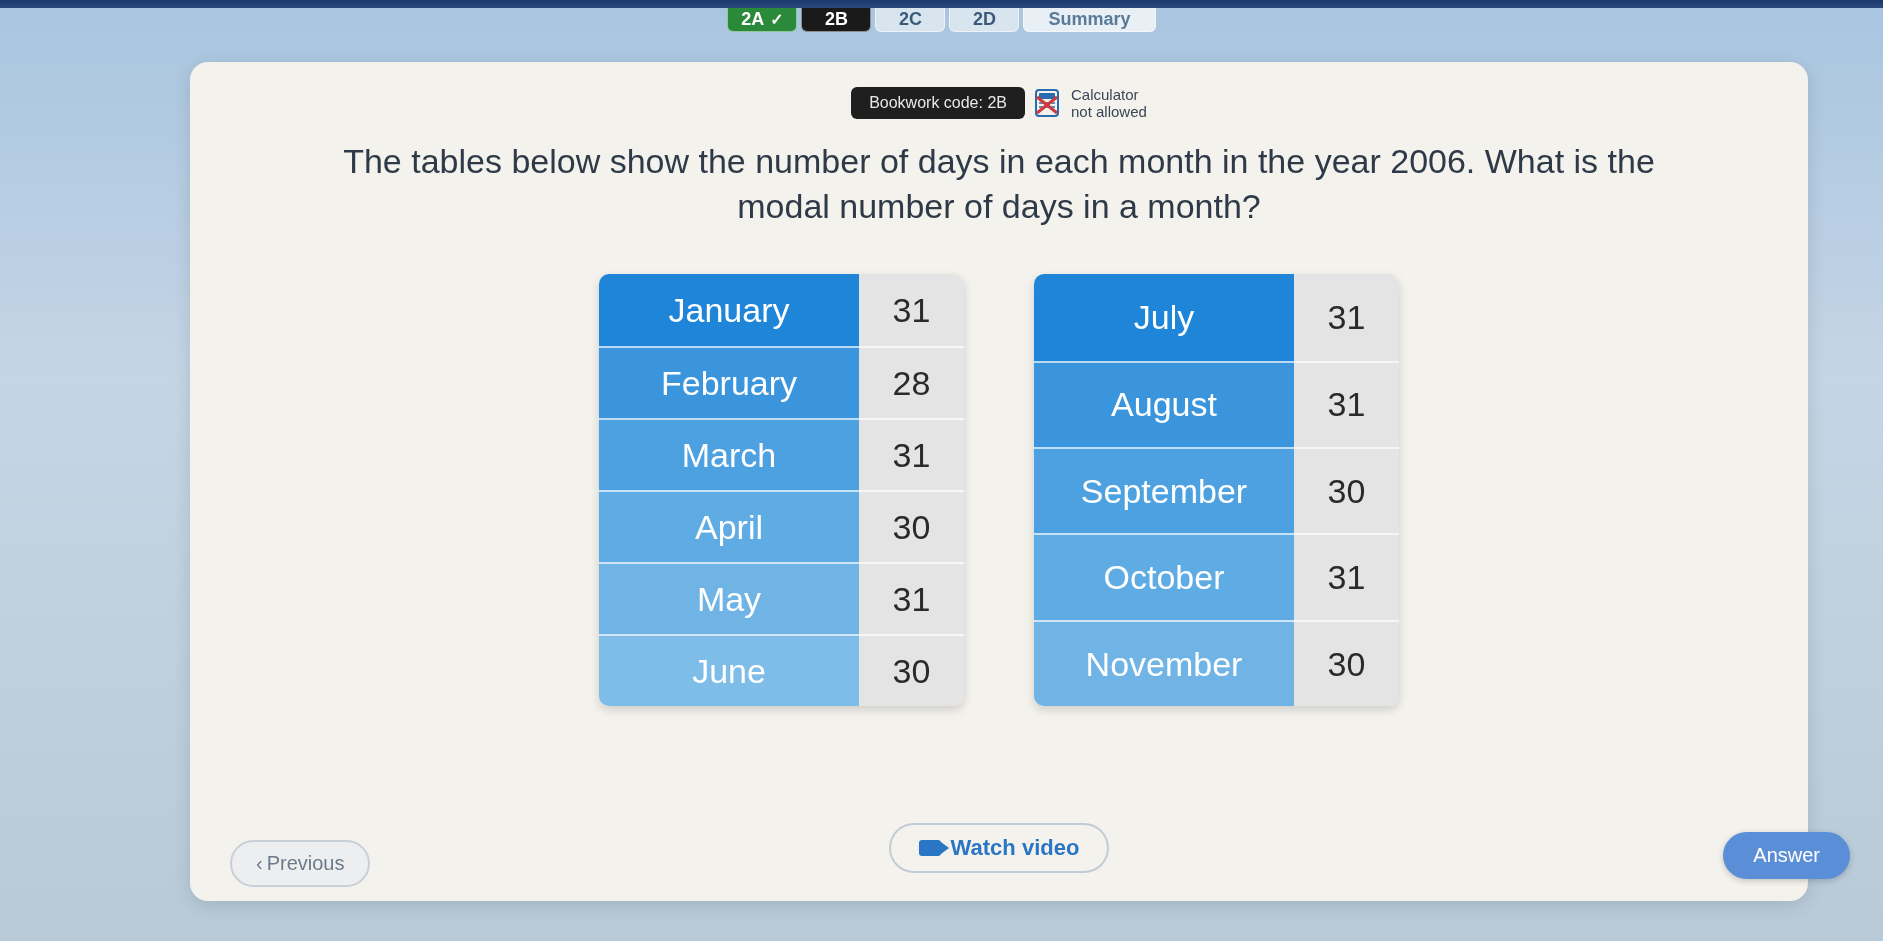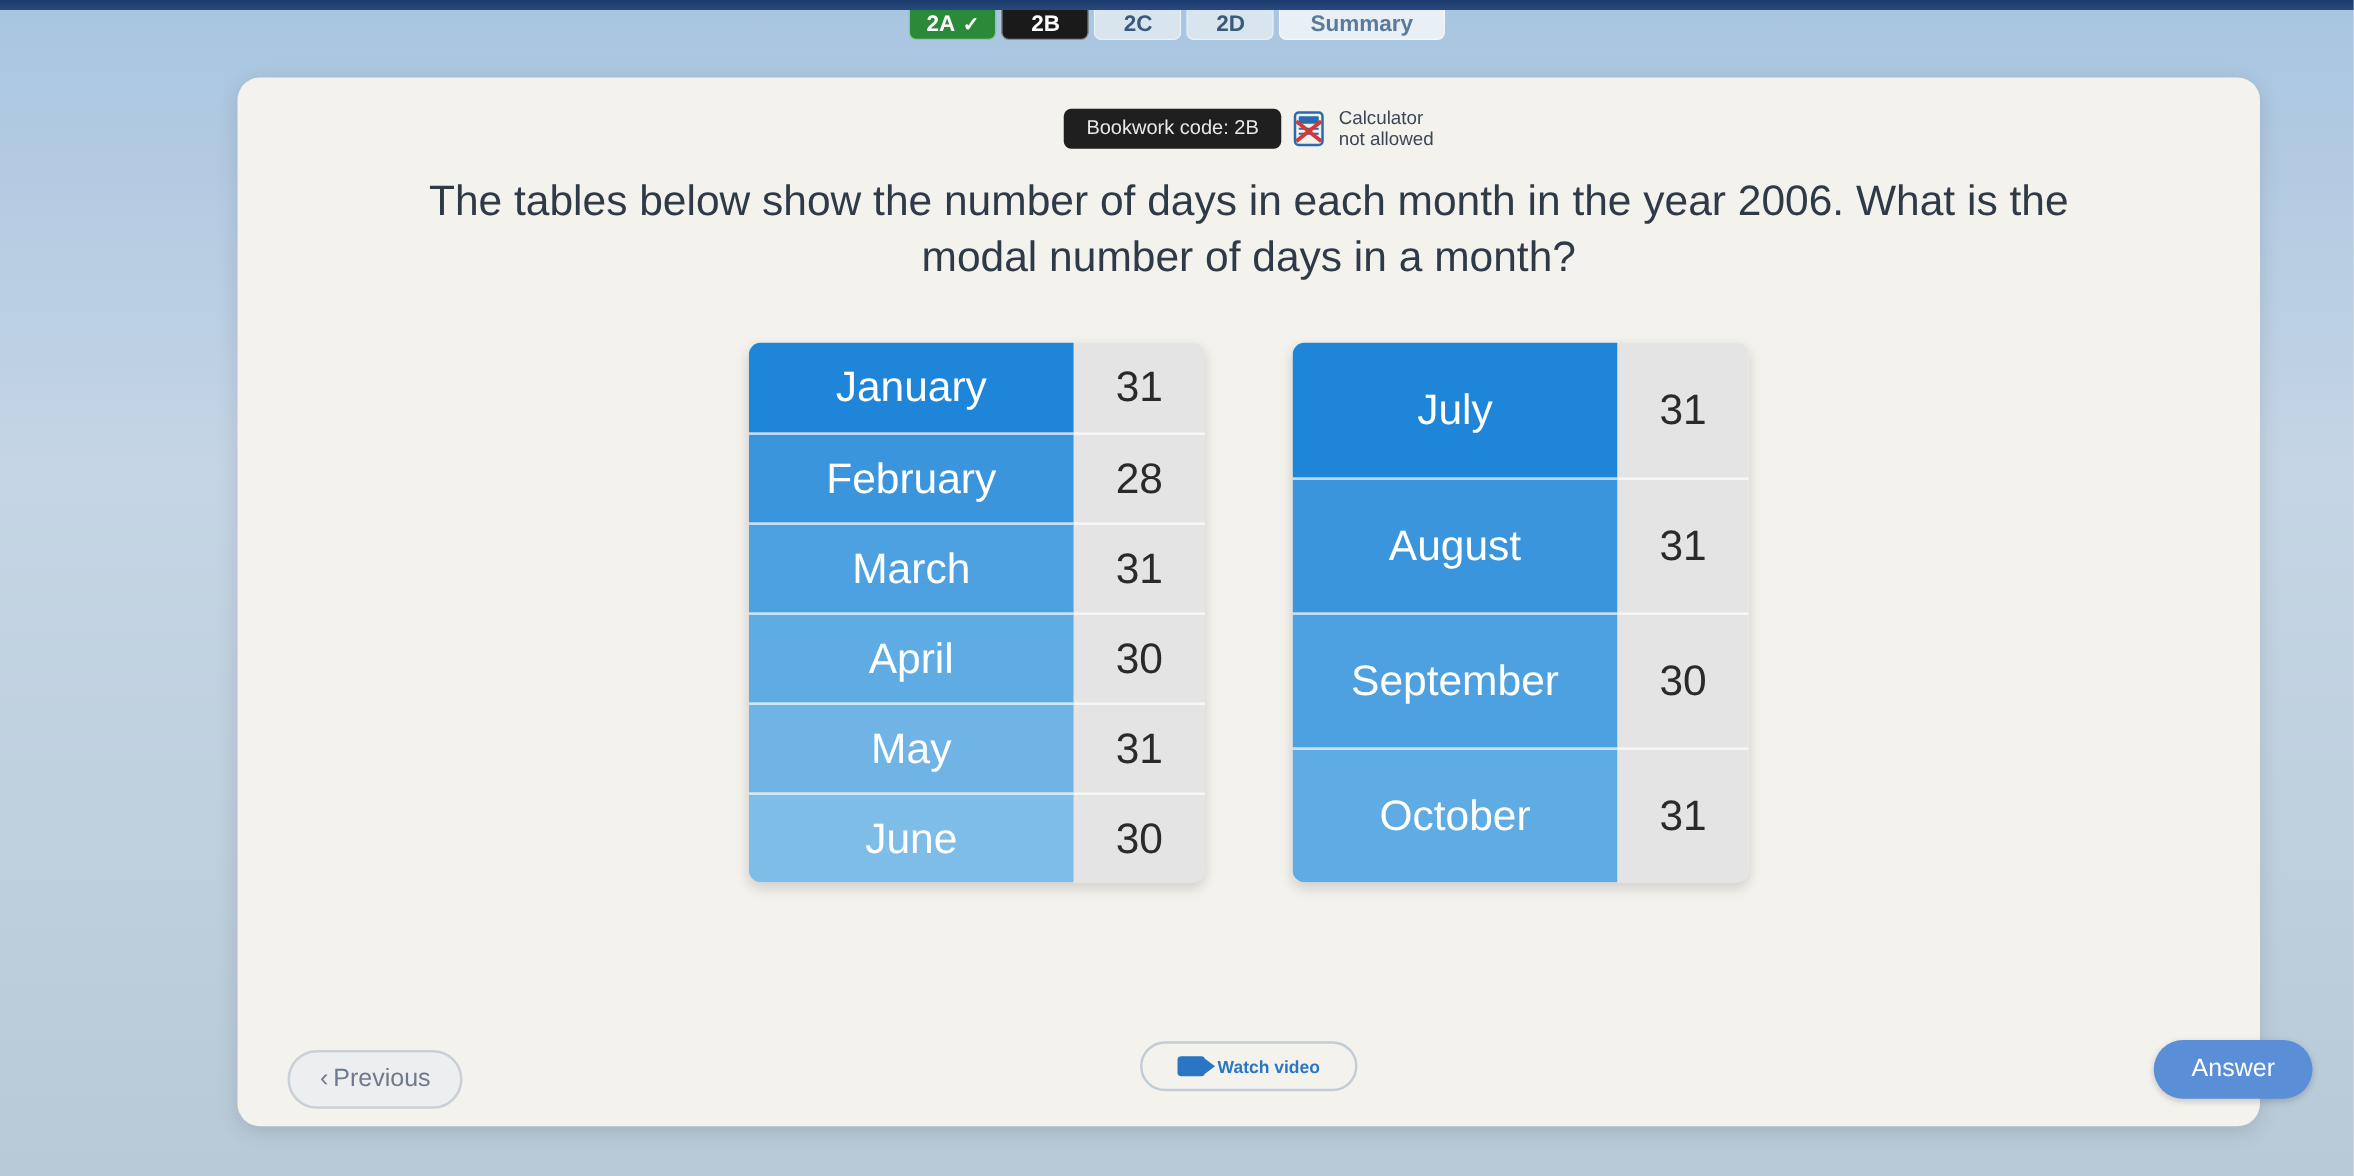--- a/index.html
+++ b/index.html
@@ -167,21 +167,21 @@
       cursor: pointer;
       display: flex;
       align-items: center;
       gap: 4px;
     }
     .watch-button {
       background: #f4f2ed;
       border: 2px solid #c2ccd6;
       border-radius: 999px;
       padding: 10px 28px;
-      font-size: 14px;
+      font-size: 22px;
       font-weight: 600;
       color: #2a76c4;
       cursor: pointer;
       display: flex;
       align-items: center;
       gap: 10px;
     }
     .answer-button {
       position: absolute;
       right: -42px;
@@ -304,20 +304,24 @@
             <td class="days-cell">31</td>
           </tr>
       <tr>
             <td class="month-cell shade-2">September</td>
             <td class="days-cell">30</td>
           </tr>
       <tr>
             <td class="month-cell shade-3">October</td>
             <td class="days-cell">31</td>
           </tr>
+      <tr>
+            <td class="month-cell shade-4">November</td>
+            <td class="days-cell">30</td>
+          </tr>
     </tbody>
       </table>
   </div>
 
   <div class="bottom-controls">
     <button class="prev-button">
       <span>‹</span>
       <span>Previous</span>
     </button>
     <button class="watch-button">

